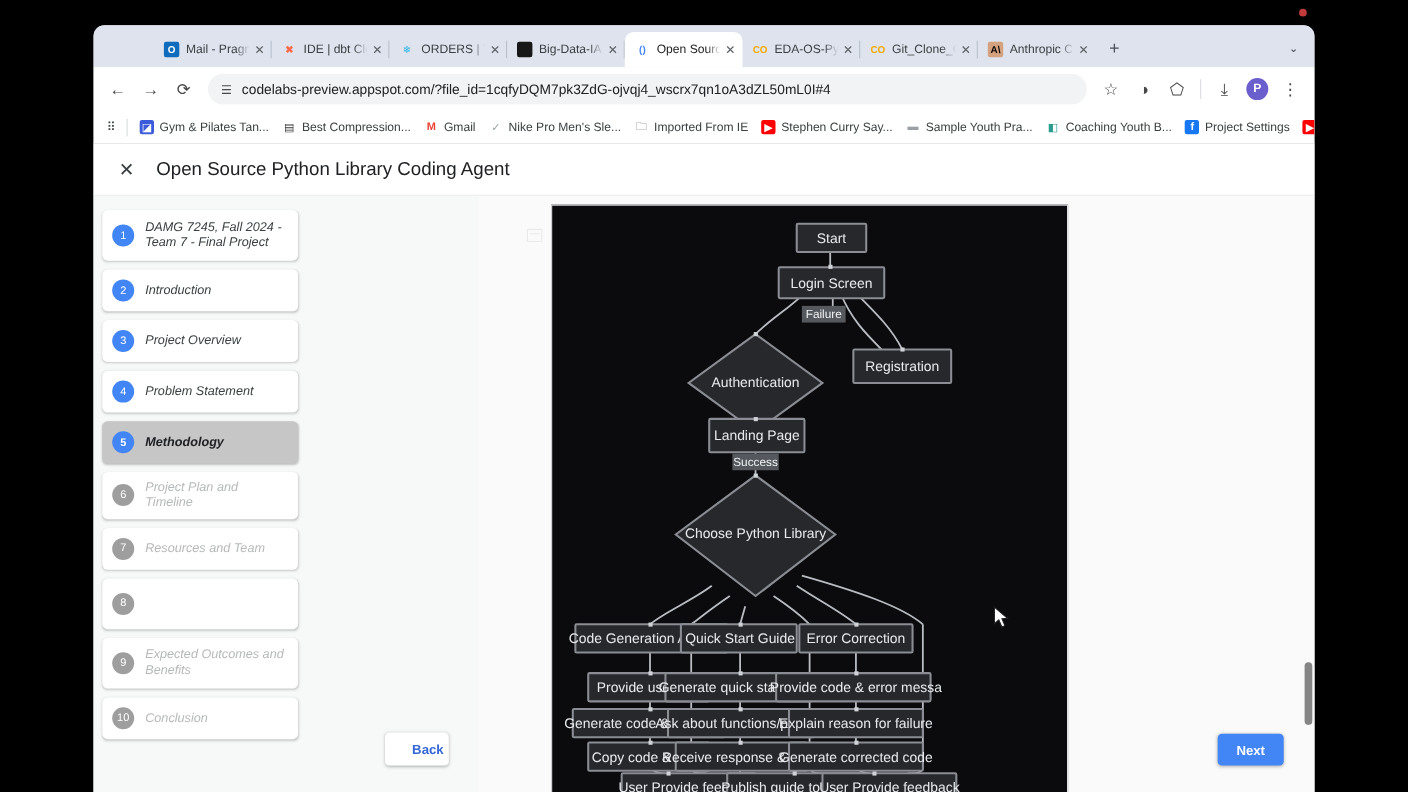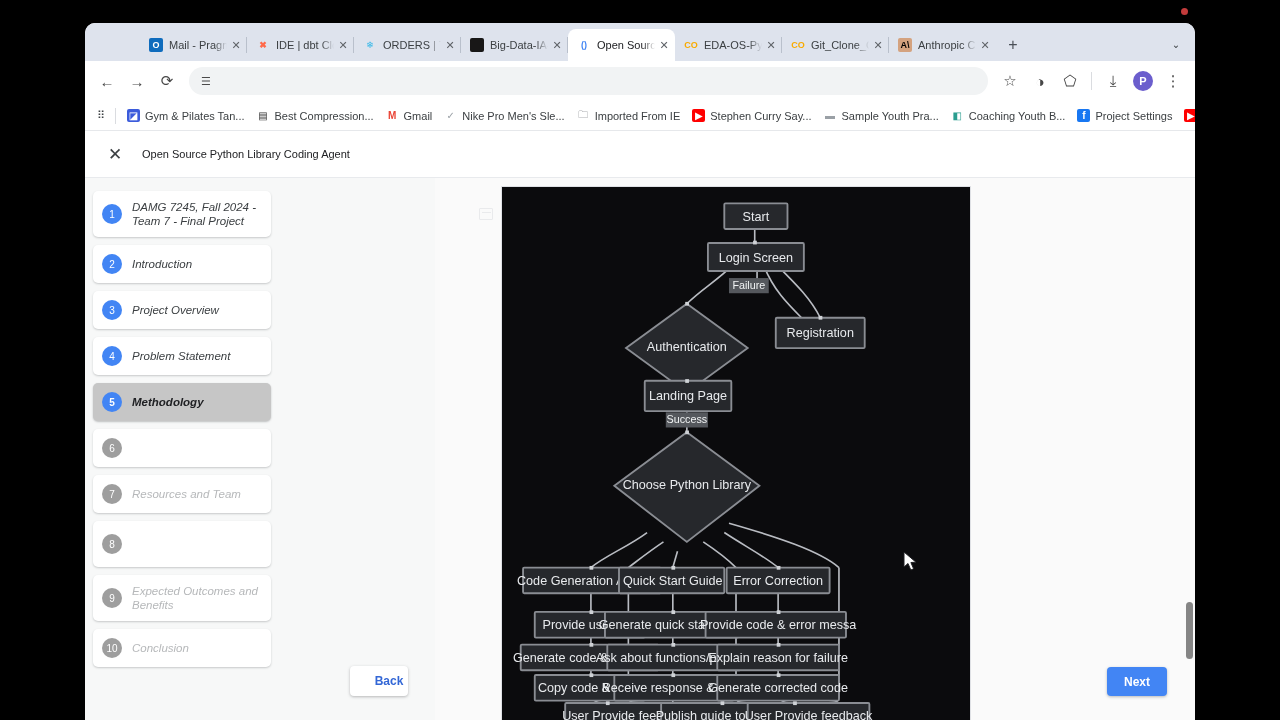--- a/index.html
+++ b/index.html
@@ -144,21 +144,21 @@
   
   .page { position: relative; height: 589px; background: #fff; }
 
   .page-header {
     height: 47px; display: flex; align-items: center;
     padding-left: 21px; gap: 18px;
     border-bottom: 1px solid #e8eaed;
     background: #fff;
   }
   .hdr-close { font-size: 17px; color: #3c4043; width:18px; text-align:center;}
-  .hdr-title { font-size: 11px; color: #202124; }
+  .hdr-title { font-size: 17px; color: #202124; }
 
   .page-body { position: relative; display: flex; height: 542px; }
 
   
   .sidebar {
     width: 350px; flex: 0 0 350px;
     background: #f7f8f8;
     padding: 13px 0 0 8px;
     position: relative;
     overflow: hidden;
@@ -322,20 +322,21 @@
       <div class="tab-newbtn">+</div>
       <div class="tabstrip-caret">⌄</div>
     </div>
 
     <div class="toolbar">
       <div class="tb-icon">←</div>
       <div class="tb-icon">→</div>
       <div class="tb-icon">⟳</div>
       <div class="omnibox">
         <span class="lock">☰</span>
+        <span>codelabs-preview.appspot.com/?file_id=1cqfyDQM7pk3ZdG-ojvqj4_wscrx7qn1oA3dZL50mL0I#4</span>
       </div>
       <div class="tb-icon">☆</div>
       <div class="tb-icon">◑</div>
       <div class="tb-icon">⬠</div>
       <div class="tb-divider"></div>
       <div class="tb-icon">⤓</div>
       <div class="tb-icon">
         <span class="avatar">P</span>
       </div>
       <div class="tb-icon">⋮</div>
@@ -414,20 +415,21 @@
               <div class="step done">
                 <span class="num">4</span>
                 <span class="slabel">Problem Statement</span>
               </div>
               <div class="step current">
                 <span class="num">5</span>
                 <span class="slabel">Methodology</span>
               </div>
               <div class="step future">
                 <span class="num">6</span>
+                <span class="slabel">Project Plan and Timeline</span>
               </div>
               <div class="step future">
                 <span class="num">7</span>
                 <span class="slabel">Resources and Team</span>
               </div>
               <div class="step future tall">
                 <span class="num">8</span>
               </div>
               <div class="step future tall">
                 <span class="num">9</span>

